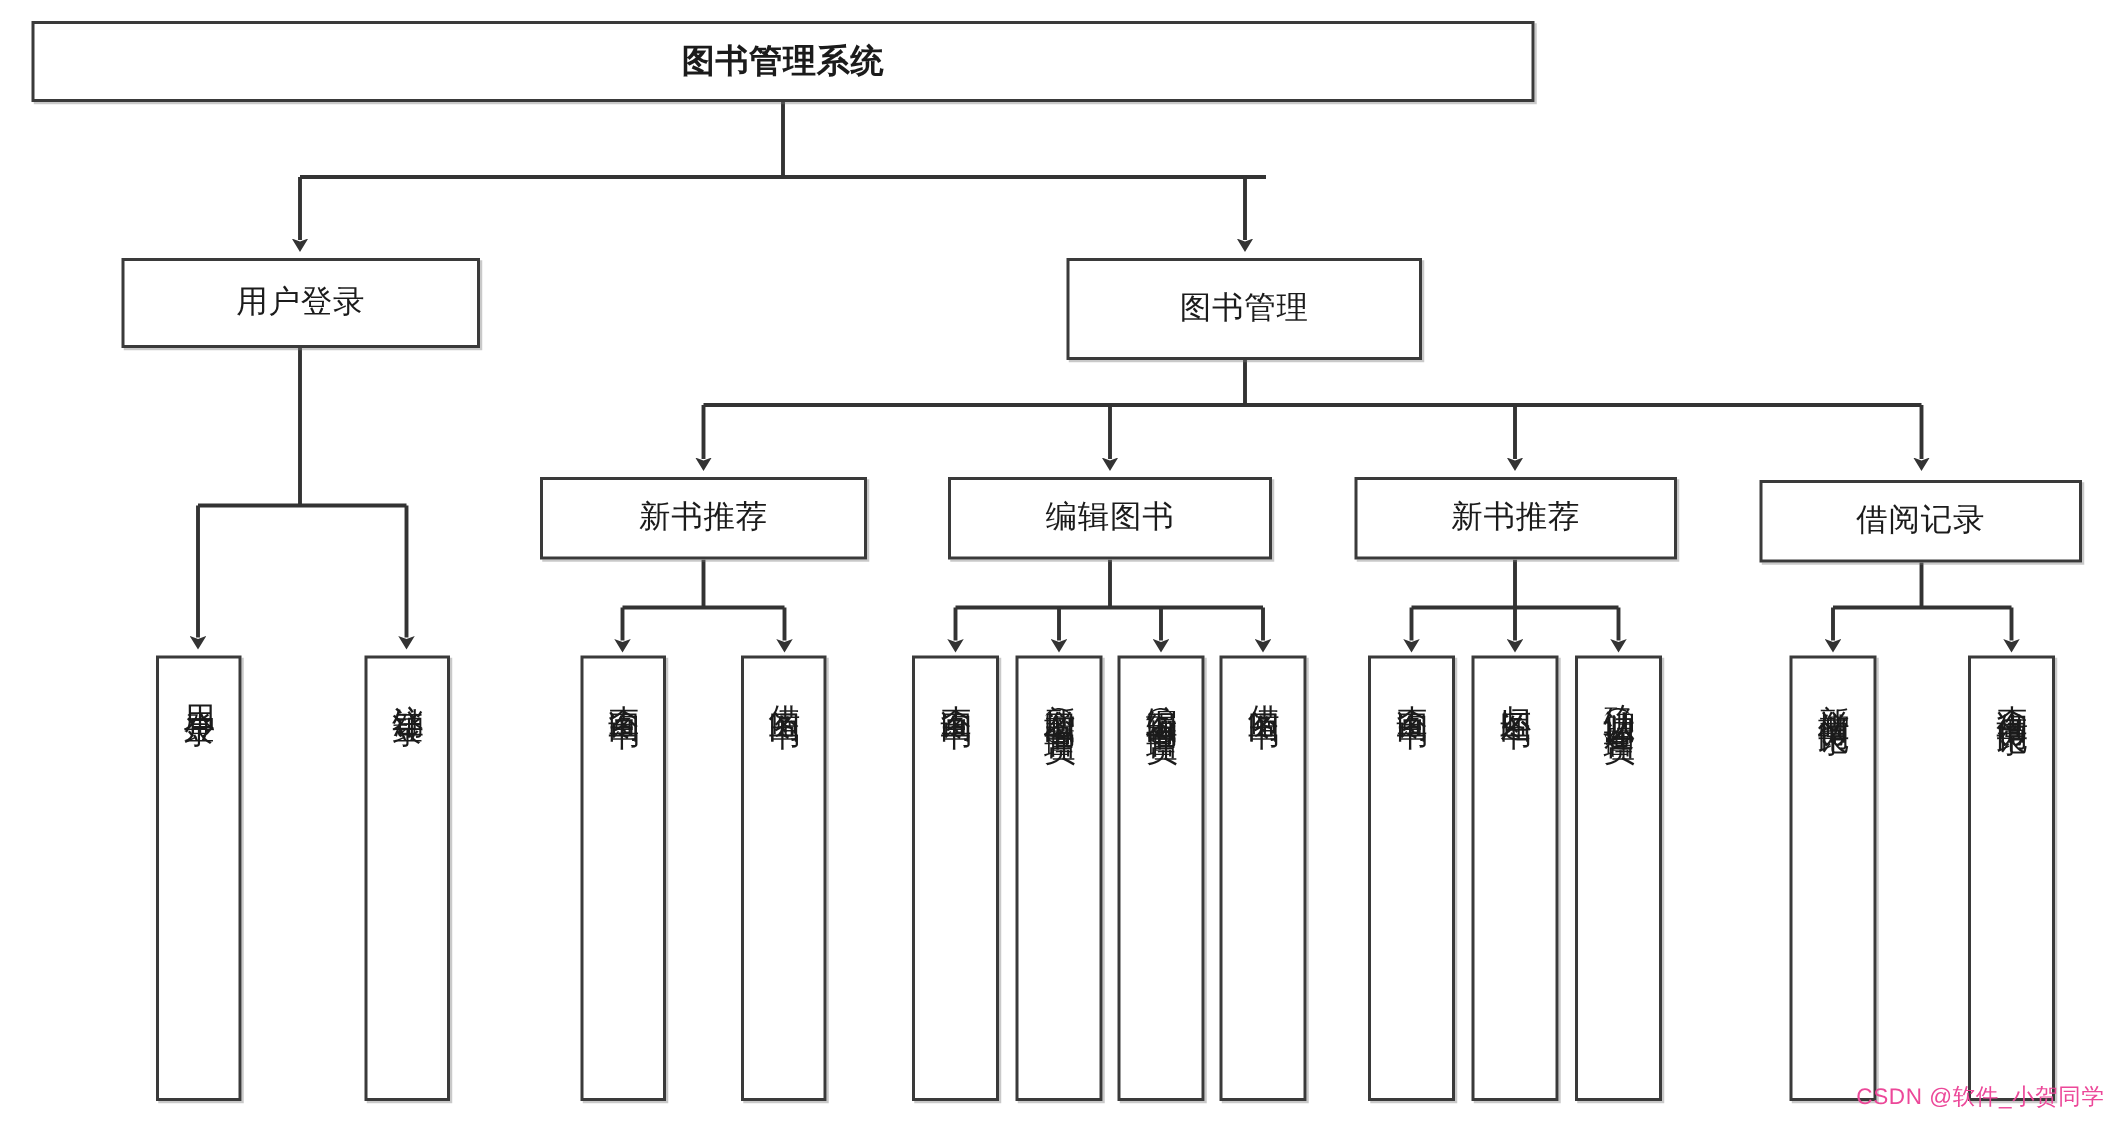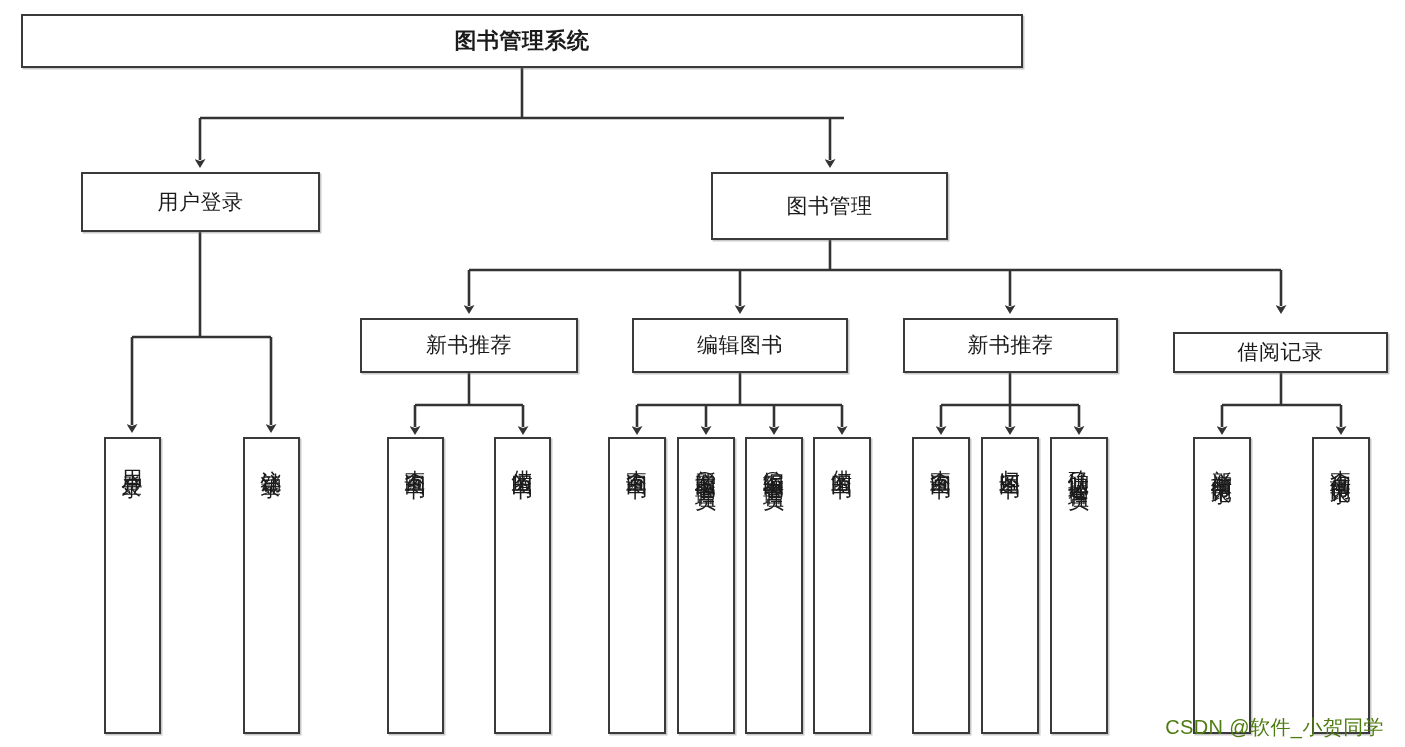--- a/index.html
+++ b/index.html
@@ -57,24 +57,24 @@
   .node.vert .label {
     writing-mode: vertical-rl;
     text-orientation: upright;
     font-size: 21px;
     letter-spacing: 3px;
     line-height: 1;
     white-space: nowrap;
   }
   #watermark {
     position: absolute;
-    right: 21px;
+    right: 2px;
     bottom: 6px;
-    font-size: 20px;
-    color: #4d7c0f;
+    font-size: 15px;
+    color: #ec4899;
     letter-spacing: 0.4px;
     z-index: 5;
     white-space: nowrap;
   }
 </style>
 </head>
 <body>
 
 <div id="canvas">
 
@@ -145,21 +145,21 @@
   </div>
 
   <div class="node horiz" style="left:632px; top:318px; width:216px; height:55px;">
     <span class="label">编辑图书</span>
   </div>
 
   <div class="node horiz" style="left:903px; top:318px; width:215px; height:55px;">
     <span class="label">新书推荐</span>
   </div>
 
-  <div class="node horiz" style="left:1173px; top:332px; width:215px; height:41px;">
+  <div class="node horiz" style="left:1173px; top:320px; width:215px; height:55px;">
     <span class="label">借阅记录</span>
   </div>
 
   <div class="node vert" style="left:104px; top:437px; width:57px; height:297px;">
     <span class="label">用户登录</span>
   </div>
 
   <div class="node vert" style="left:243px; top:437px; width:57px; height:297px;">
     <span class="label">注销登录</span>
   </div>

